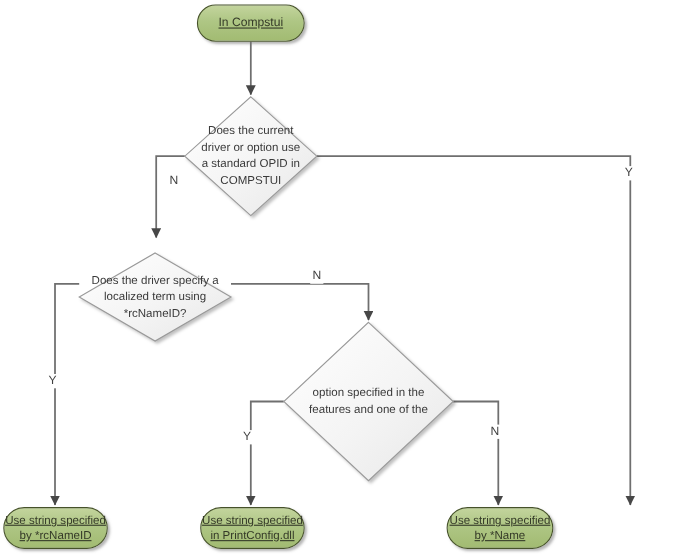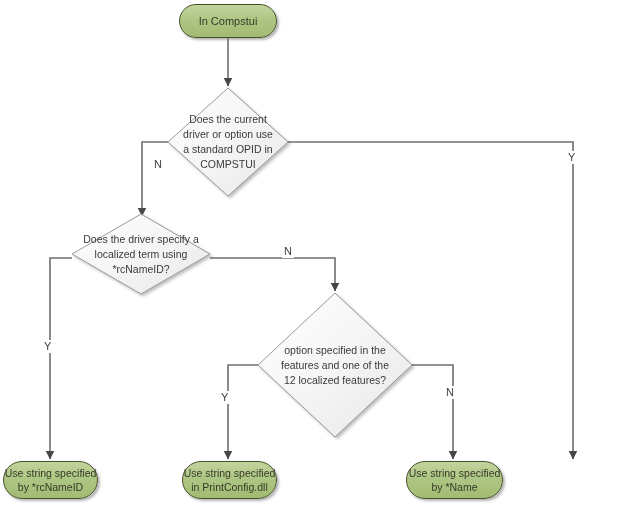--- a/index.html
+++ b/index.html
@@ -30,20 +30,21 @@
     flex-direction: column;
     align-items: center;
     justify-content: center;
     text-align: center;
   }
   .terminal .tline {
     font-size: 10.5px;
     line-height: 14px;
     white-space: nowrap;
     color: #353a28;
+    text-decoration: underline;
   }
   .start .tline { font-size: 11px; }
   .decision {
     position: absolute;
     z-index: 2;
   }
   .decision svg.dshape {
     position: absolute;
     left: 0; top: 0;
     width: 100%; height: 100%;
@@ -116,39 +117,38 @@
       <polygon points="60,0 120,54 60,108 0,54"></polygon>
     </svg>
     <div class="dtext">
       <div class="tline">Does the current</div>
       <div class="tline">driver or option use</div>
       <div class="tline">a standard OPID in</div>
       <div class="tline">COMPSTUI</div>
     </div>
   </div>
 
-  <div class="decision" style="left:72px;top:214px;width:138px;height:80px">
+  <div class="decision" style="left:72px;top:230px;width:138px;height:80px">
     <svg class="dshape" viewBox="0 0 138 80" preserveAspectRatio="none">
       <polygon points="69,0 138,40 69,80 0,40"></polygon>
     </svg>
     <div class="dtext">
       <div class="tline">Does the driver specify a</div>
       <div class="tline">localized term using</div>
       <div class="tline">*rcNameID?</div>
     </div>
   </div>
 
   <div class="decision" style="left:258px;top:293px;width:154px;height:144px">
     <svg class="dshape" viewBox="0 0 154 144" preserveAspectRatio="none">
       <polygon points="77,0 154,72 77,144 0,72"></polygon>
     </svg>
     <div class="dtext">
       <div class="tline">option specified in the</div>
       <div class="tline">features and one of the</div>
-      <div class="tline">12 localized features?</div>
     </div>
   </div>
 
   <div class="terminal" style="left:3px;top:461px;width:95px;height:38px">
     <div class="tline">Use string specified</div>
     <div class="tline">by *rcNameID</div>
   </div>
 
   <div class="terminal" style="left:182px;top:461px;width:95px;height:38px">
     <div class="tline">Use string specified</div>

